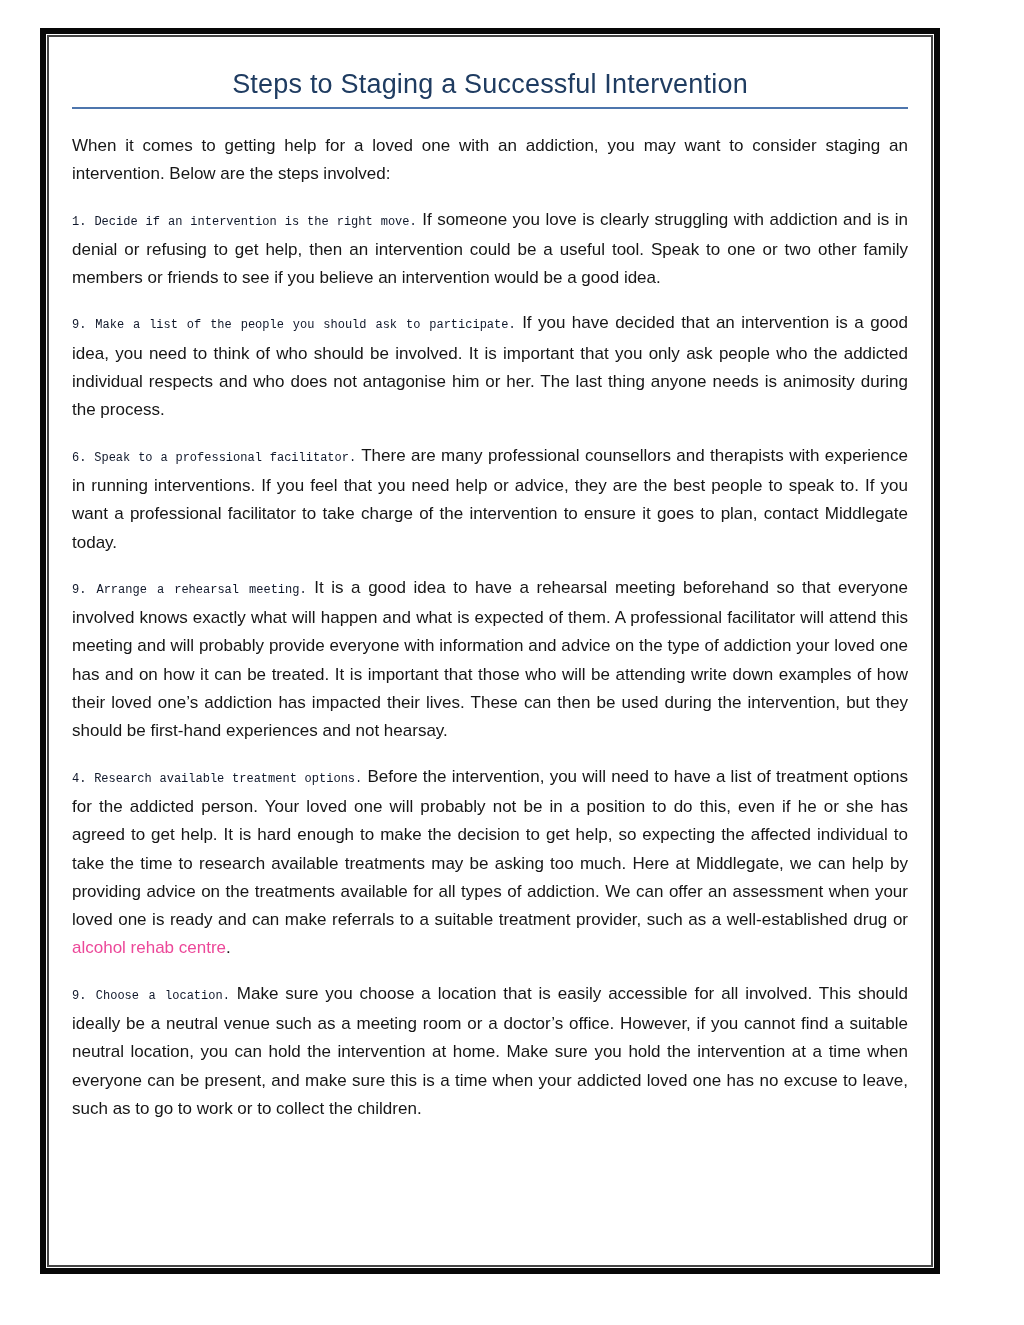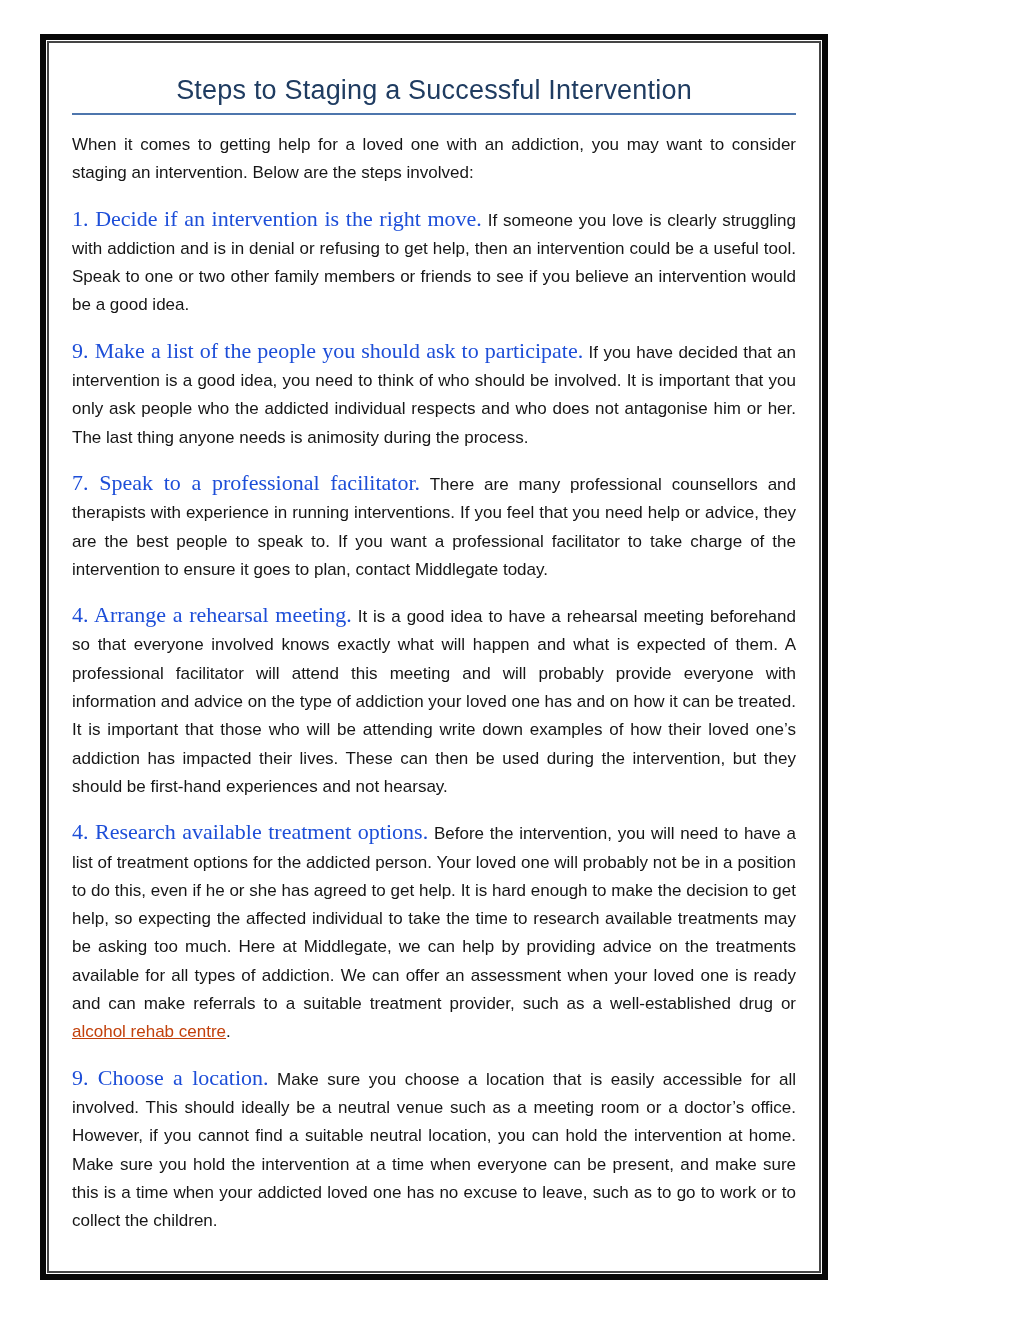--- a/index.html
+++ b/index.html
@@ -9,22 +9,22 @@
   }
   body {
     width: 1024px;
     height: 1325px;
     position: relative;
     font-family: "Liberation Sans", sans-serif;
   }
   .frame {
     position: absolute;
     left: 40px;
-    top: 34px;
-    width: 788px;
+    top: 28px;
+    width: 900px;
     height: 1246px;
     box-sizing: border-box;
     border: 6px solid #070707;
   }
   .frame-inner {
     position: absolute;
     inset: 1px;
     border: 2px solid #454545;
     background: #ffffff;
   }
@@ -48,30 +48,29 @@
     border-bottom: 2px solid #4e76ad;
   }
   .para {
     margin: 17px 0 0 0;
     font-size: 17px;
     line-height: 28.3px;
     color: #161616;
     text-align: justify;
   }
   .para.intro {
-    margin-top: 16px;
+    margin-top: 23px;
   }
   .lead {
-    font-family: Liberation Serif, serif;
-    font-size: 22px;
-    color: #1d4ed8;
+    font-family: Liberation Mono, monospace;
+    font-size: 12px;
+    color: #0f172a;
   }
   .link {
-    color: #c2410c;
-    text-decoration: underline;
+    color: #ec4899;
     cursor: pointer;
   }
 </style>
 </head>
 <body>
 
 <div class="frame">
   <div class="frame-inner">
     <div class="content">
 
@@ -84,26 +83,26 @@
         <span class="lead">1. Decide if an intervention is the right move.</span>
         <span>If someone you love is clearly struggling with addiction and is in denial or refusing to get help, then an intervention could be a useful tool. Speak to one or two other family members or friends to see if you believe an intervention would be a good idea.</span>
       </p>
 
       <p class="para">
         <span class="lead">9. Make a list of the people you should ask to participate.</span>
         <span>If you have decided that an intervention is a good idea, you need to think of who should be involved. It is important that you only ask people who the addicted individual respects and who does not antagonise him or her. The last thing anyone needs is animosity during the process.</span>
       </p>
 
       <p class="para">
-        <span class="lead">7. Speak to a professional facilitator.</span>
+        <span class="lead">6. Speak to a professional facilitator.</span>
         <span>There are many professional counsellors and therapists with experience in running interventions. If you feel that you need help or advice, they are the best people to speak to. If you want a professional facilitator to take charge of the intervention to ensure it goes to plan, contact Middlegate today.</span>
       </p>
 
       <p class="para">
-        <span class="lead">4. Arrange a rehearsal meeting.</span>
+        <span class="lead">9. Arrange a rehearsal meeting.</span>
         <span>It is a good idea to have a rehearsal meeting beforehand so that everyone involved knows exactly what will happen and what is expected of them. A professional facilitator will attend this meeting and will probably provide everyone with information and advice on the type of addiction your loved one has and on how it can be treated. It is important that those who will be attending write down examples of how their loved one’s addiction has impacted their lives. These can then be used during the intervention, but they should be first-hand experiences and not hearsay.</span>
       </p>
 
       <p class="para">
         <span class="lead">4. Research available treatment options.</span>
         <span>Before the intervention, you will need to have a list of treatment options for the addicted person. Your loved one will probably not be in a position to do this, even if he or she has agreed to get help. It is hard enough to make the decision to get help, so expecting the affected individual to take the time to research available treatments may be asking too much. Here at Middlegate, we can help by providing advice on the treatments available for all types of addiction. We can offer an assessment when your loved one is ready and can make referrals to a suitable treatment provider, such as a well-established drug or</span>
         <a class="link">alcohol rehab centre</a><span>.</span>
       </p>
 
       <p class="para">

